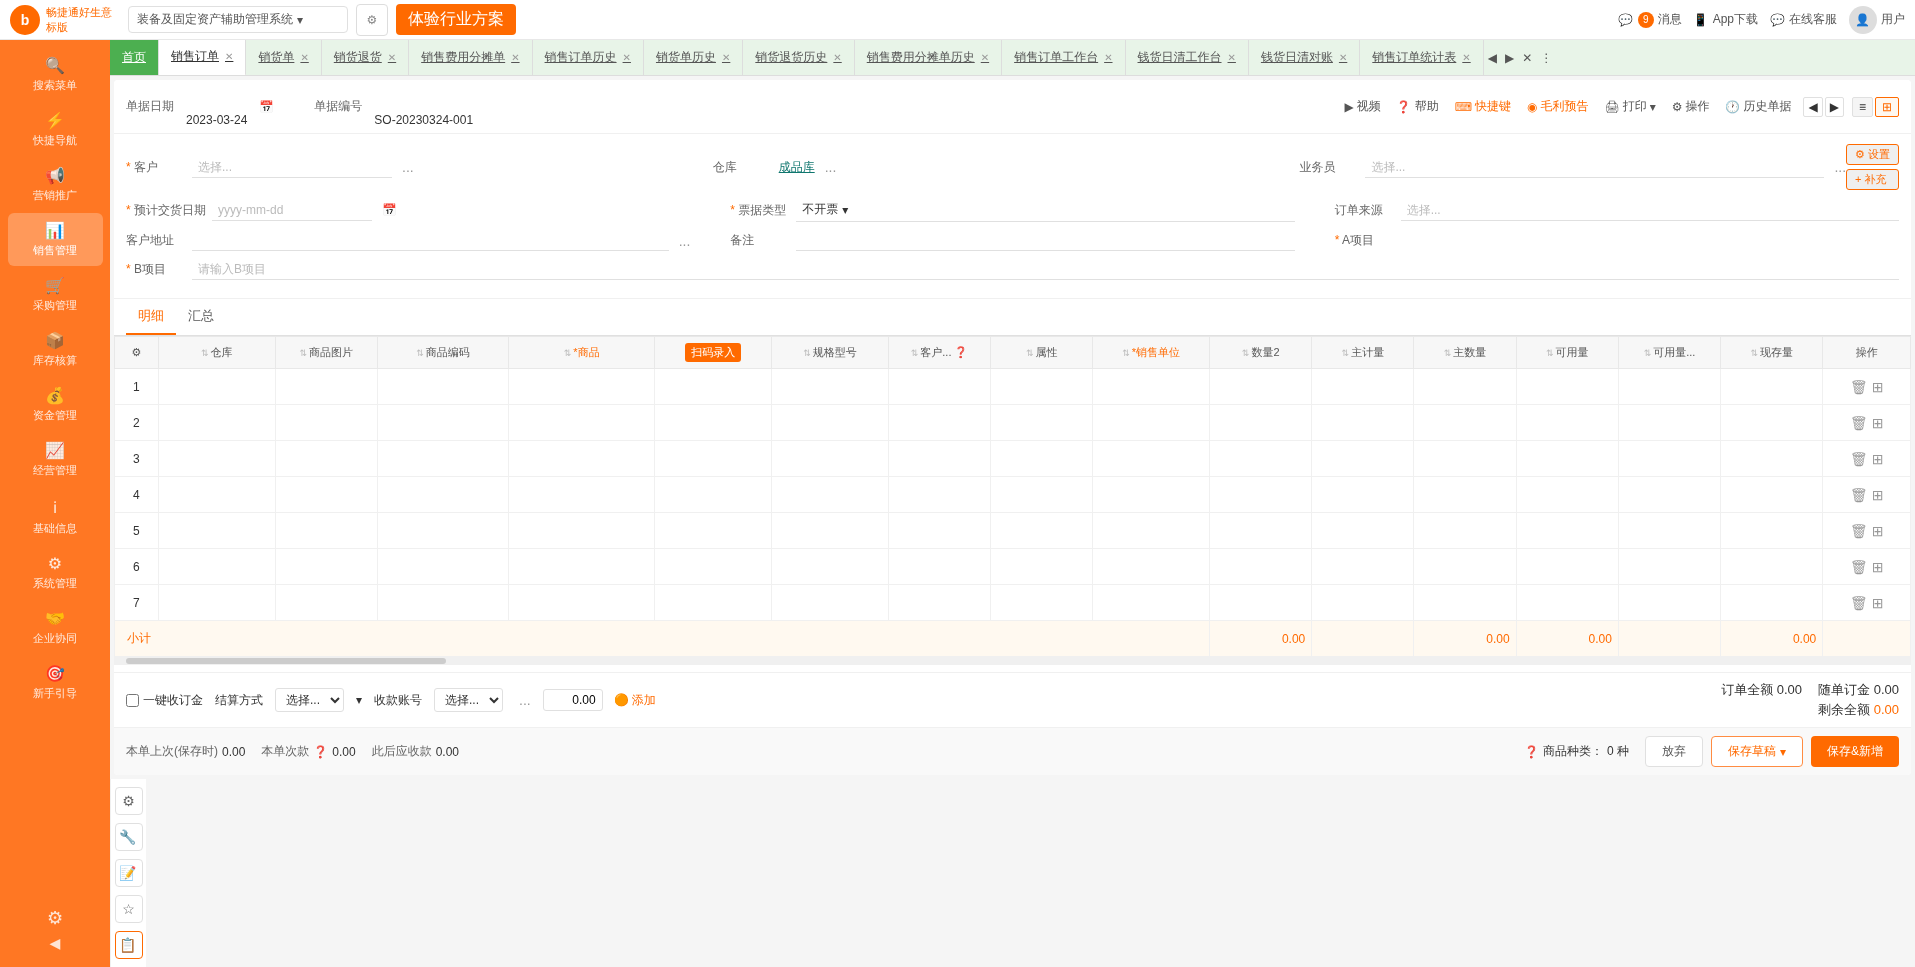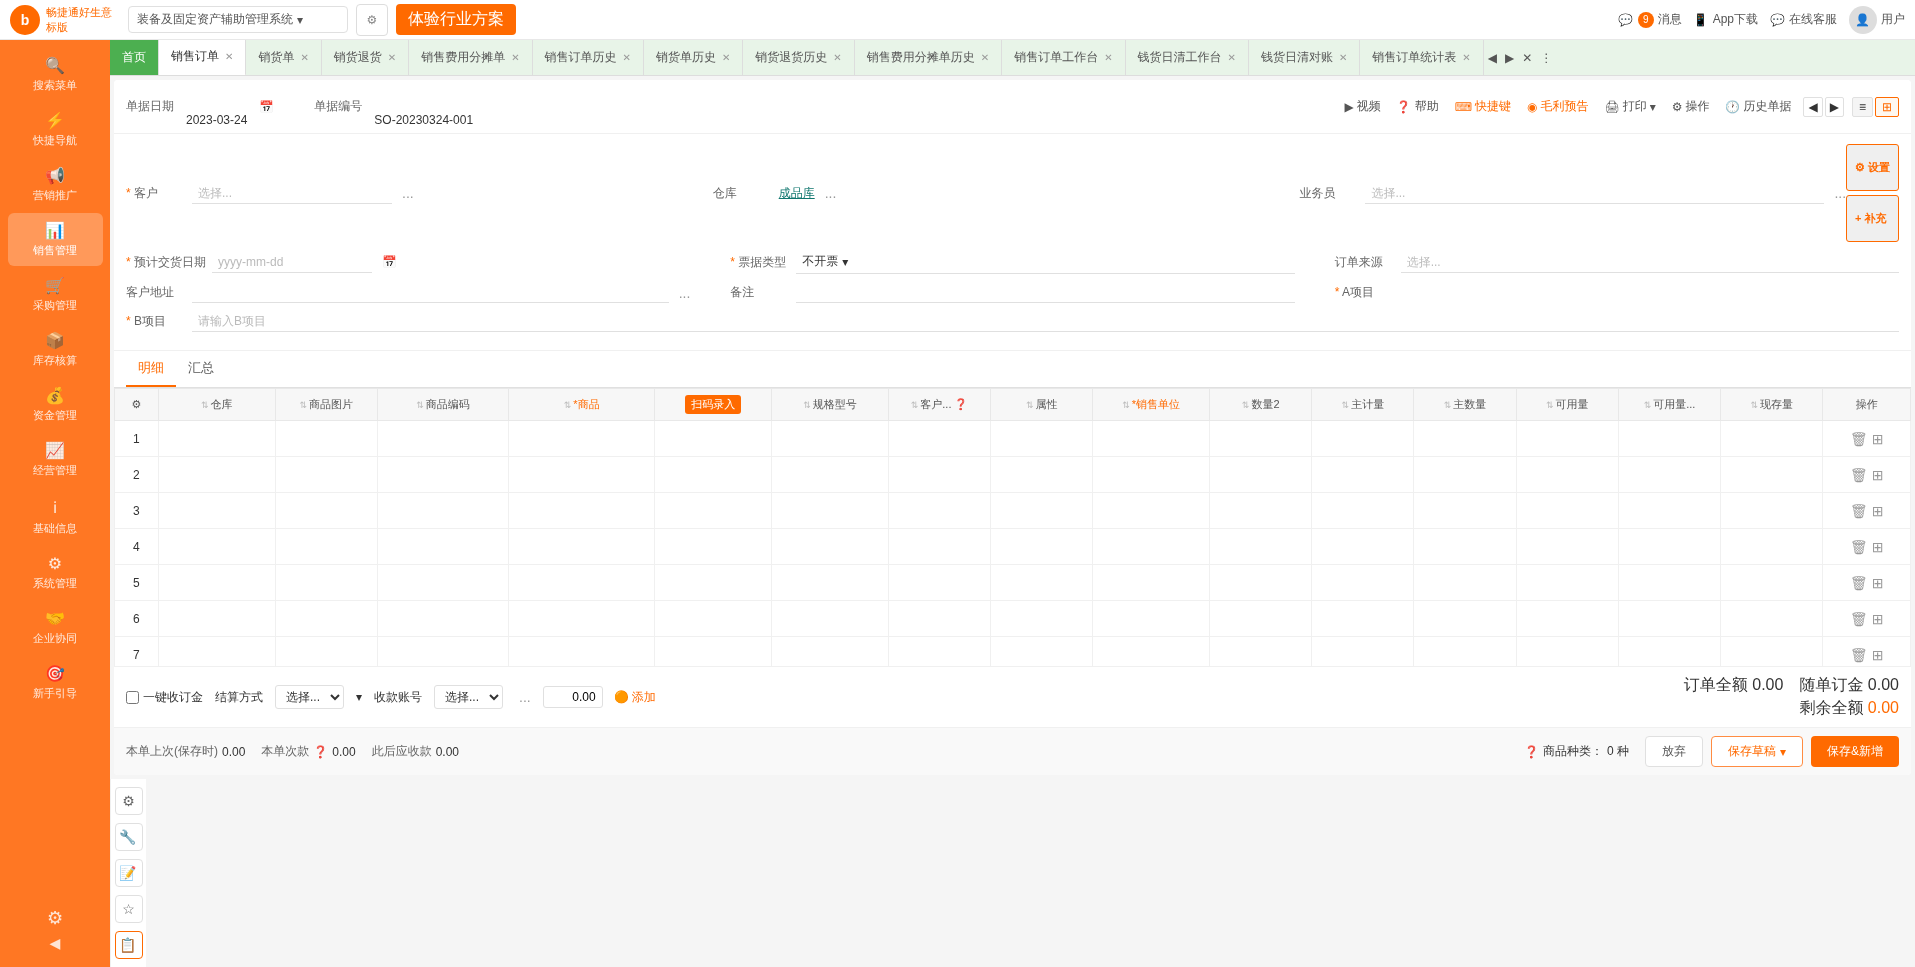--- a/index.html
+++ b/index.html
@@ -25,21 +25,21 @@
     .sidebar-item { display: flex; flex-direction: column; align-items: center; gap: 3px; padding: 8px 4px; cursor: pointer; border-radius: 6px; width: 95px; color: rgba(255,255,255,0.85); font-size: 11px; text-align: center; }
     .sidebar-item.active { background: rgba(255,255,255,0.25); color: white; }
     .sidebar-icon { font-size: 16px; }
     .sidebar-bottom { margin-top: auto; display: flex; flex-direction: column; align-items: center; gap: 6px; padding-bottom: 8px; }
 
     
     .content-area { flex: 1; display: flex; flex-direction: column; overflow: hidden; background: #f5f5f5; }
     
     
     .tab-bar { display: flex; align-items: center; background: #e8f4e8; border-bottom: 1px solid #ddd; height: 36px; overflow: hidden; flex-shrink: 0; }
-    .tab { display: flex; align-items: center; gap: 4px; padding: 0 12px; height: 36px; cursor: pointer; font-size: 12px; color: #555; white-space: nowrap; border-right: 1px solid #ddd; }
+    .tab { display: flex; align-items: center; gap: 4px; padding: 0 12px; height: 36px; cursor: pointer; font-size: 12px; color: #555; white-space: nowrap; border-right: 1px solid #ddd; text-decoration: underline; }
     .tab.active { background: white; color: #333; font-weight: 500; border-bottom: 2px solid white; }
     .tab:first-child { background: #4caf50; color: white; }
     .tab-close { color: #999; font-size: 10px; margin-left: 2px; }
     .tab-nav { display: flex; align-items: center; padding: 0 4px; cursor: pointer; color: #555; }
 
     
     .page-content { flex: 1; display: flex; flex-direction: column; overflow: hidden; background: white; margin: 4px; border-radius: 4px; }
     
     
     .toolbar { display: flex; align-items: center; padding: 6px 12px; border-bottom: 1px solid #f0f0f0; gap: 12px; font-size: 12px; background: white; }
@@ -97,21 +97,21 @@
     .btn-save-draft { border: 1px solid #ff8c42; background: white; color: #ff6a00; border-radius: 4px; padding: 6px 16px; cursor: pointer; font-size: 12px; display: flex; align-items: center; gap: 4px; }
     .btn-save-new { background: #ff6a00; color: white; border: none; border-radius: 4px; padding: 6px 16px; cursor: pointer; font-size: 12px; }
 
     
     .right-panel { width: 36px; background: white; border-left: 1px solid #f0f0f0; display: flex; flex-direction: column; align-items: center; padding: 8px 0; gap: 8px; flex-shrink: 0; }
     .right-panel-icon { width: 28px; height: 28px; border: 1px solid #e0e0e0; border-radius: 4px; display: flex; align-items: center; justify-content: center; cursor: pointer; font-size: 14px; color: #666; }
     .right-panel-icon.orange { border-color: #ff6a00; color: #ff6a00; }
 
     
     .form-right-actions { display: flex; flex-direction: column; gap: 4px; margin-left: auto; }
-    .form-action-btn { display: flex; align-items: center; gap: 3px; cursor: pointer; font-size: 11px; padding: 15px 8px; border-radius: 3px; font-weight: bold; }
+    .form-action-btn { display: flex; align-items: center; gap: 3px; cursor: pointer; font-size: 11px; padding: 2px 8px; border-radius: 3px; }
     .form-action-btn.settings { color: #ff6a00; border: 1px solid #ff6a00; }
     .form-action-btn.add { color: #ff6a00; border: 1px solid #ff6a00; }
   </style>
 </head>
 <body>
 
 <div class="top-bar">
   <div class="logo">
     <div class="logo-icon">b</div>
     <div class="logo-text">
@@ -679,21 +679,21 @@
         <select class="payment-select">
           <option>选择...</option>
         </select>
         <span class="form-dots">...</span>
         <input class="amount-input" type="text" value="0.00" style="">
         <div class="add-link">
           <span>🟠</span>
           <span>添加</span>
         </div>
 
-        <div style="margin-left:auto; display:flex; flex-direction:column; align-items:flex-end; gap:2px; font-size:16px;">
+        <div style="margin-left:auto; display:flex; flex-direction:column; align-items:flex-end; gap:2px; font-size:13px;">
           <div style="display:flex; gap:16px;">
             <span>
               <span>订单全额</span>
               <span style="font-weight:500;">0.00</span>
             </span>
             <span>
               <span>随单订金</span>
               <span style="font-weight:500;">0.00</span>
             </span>
           </div>

